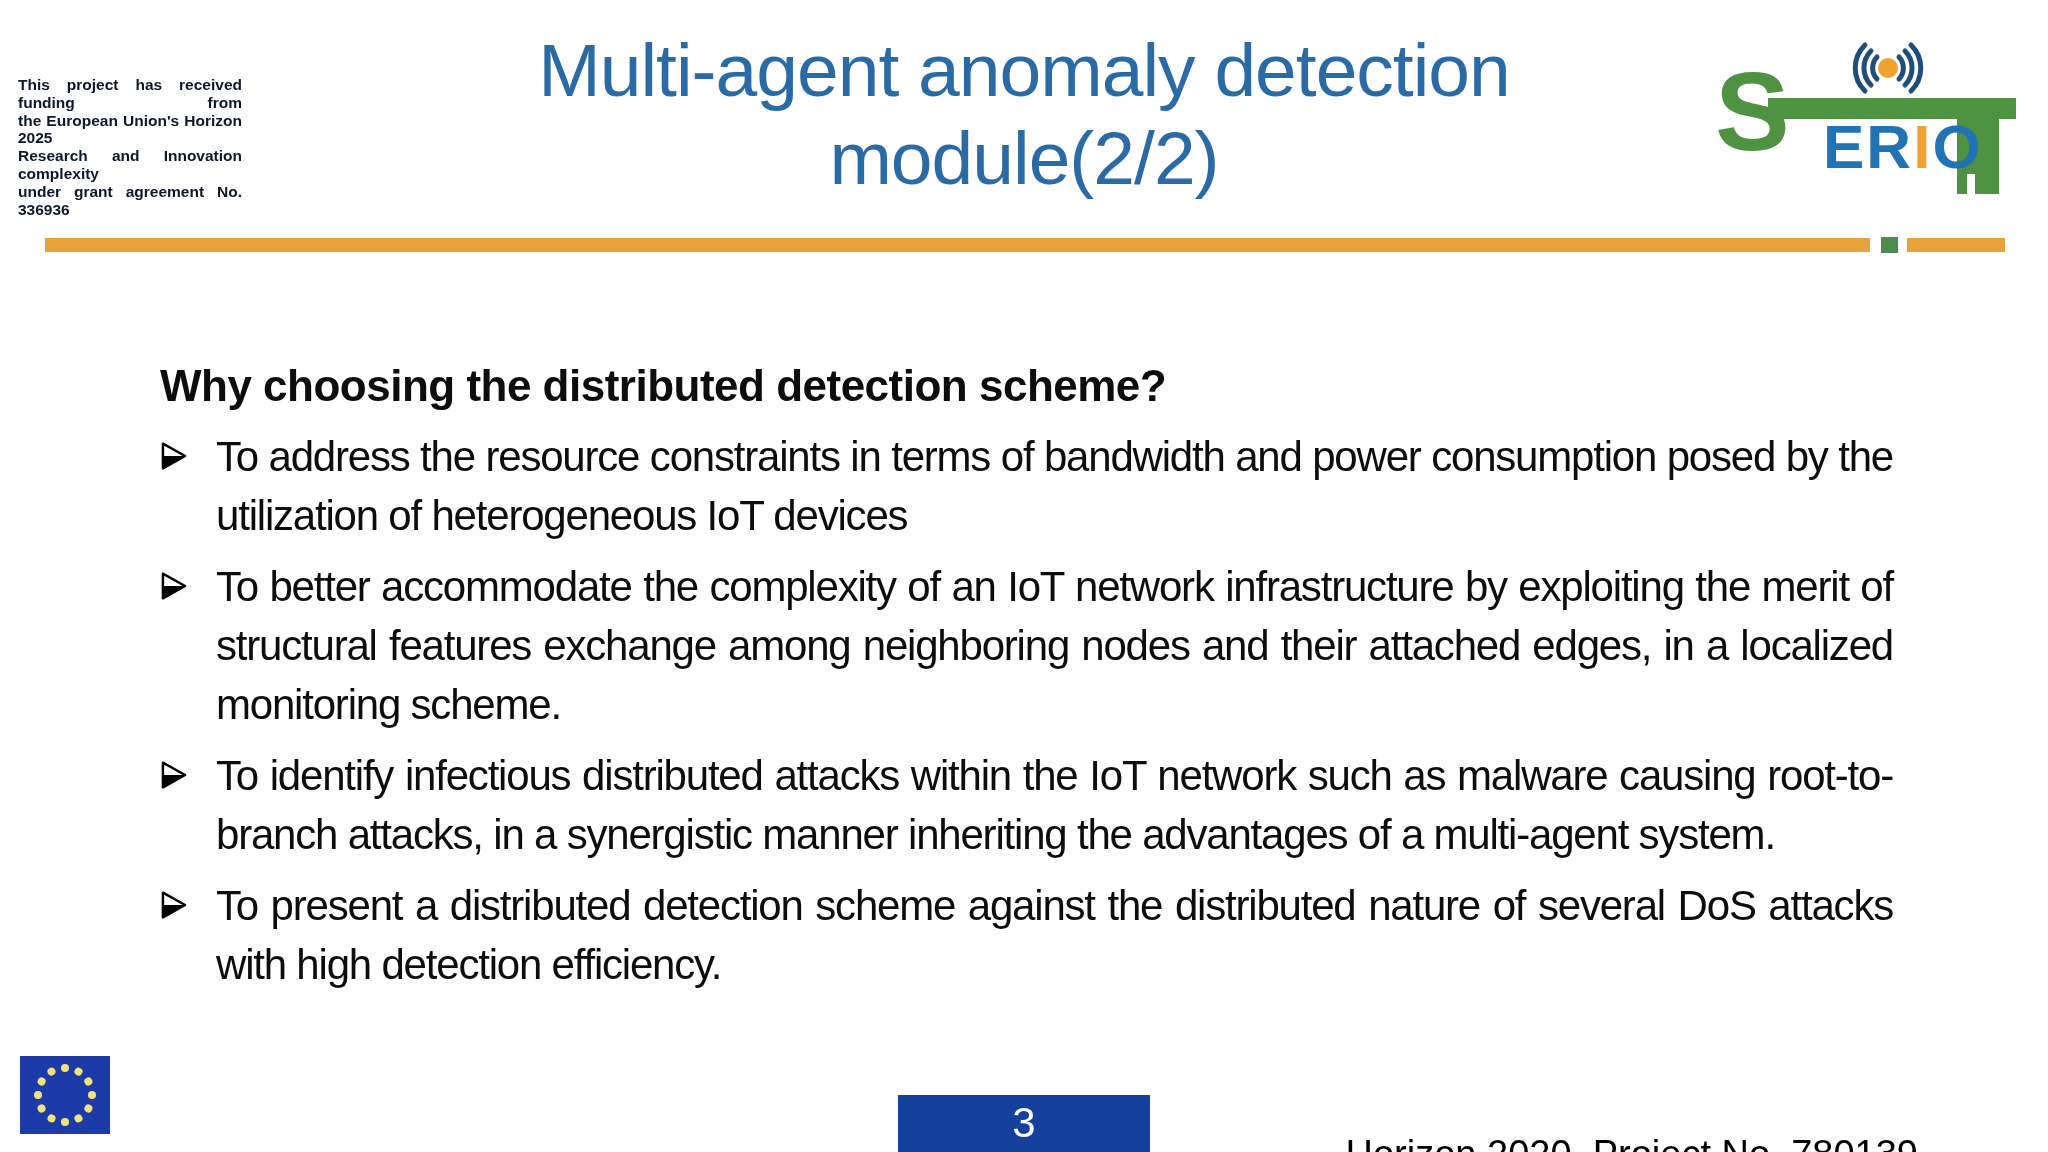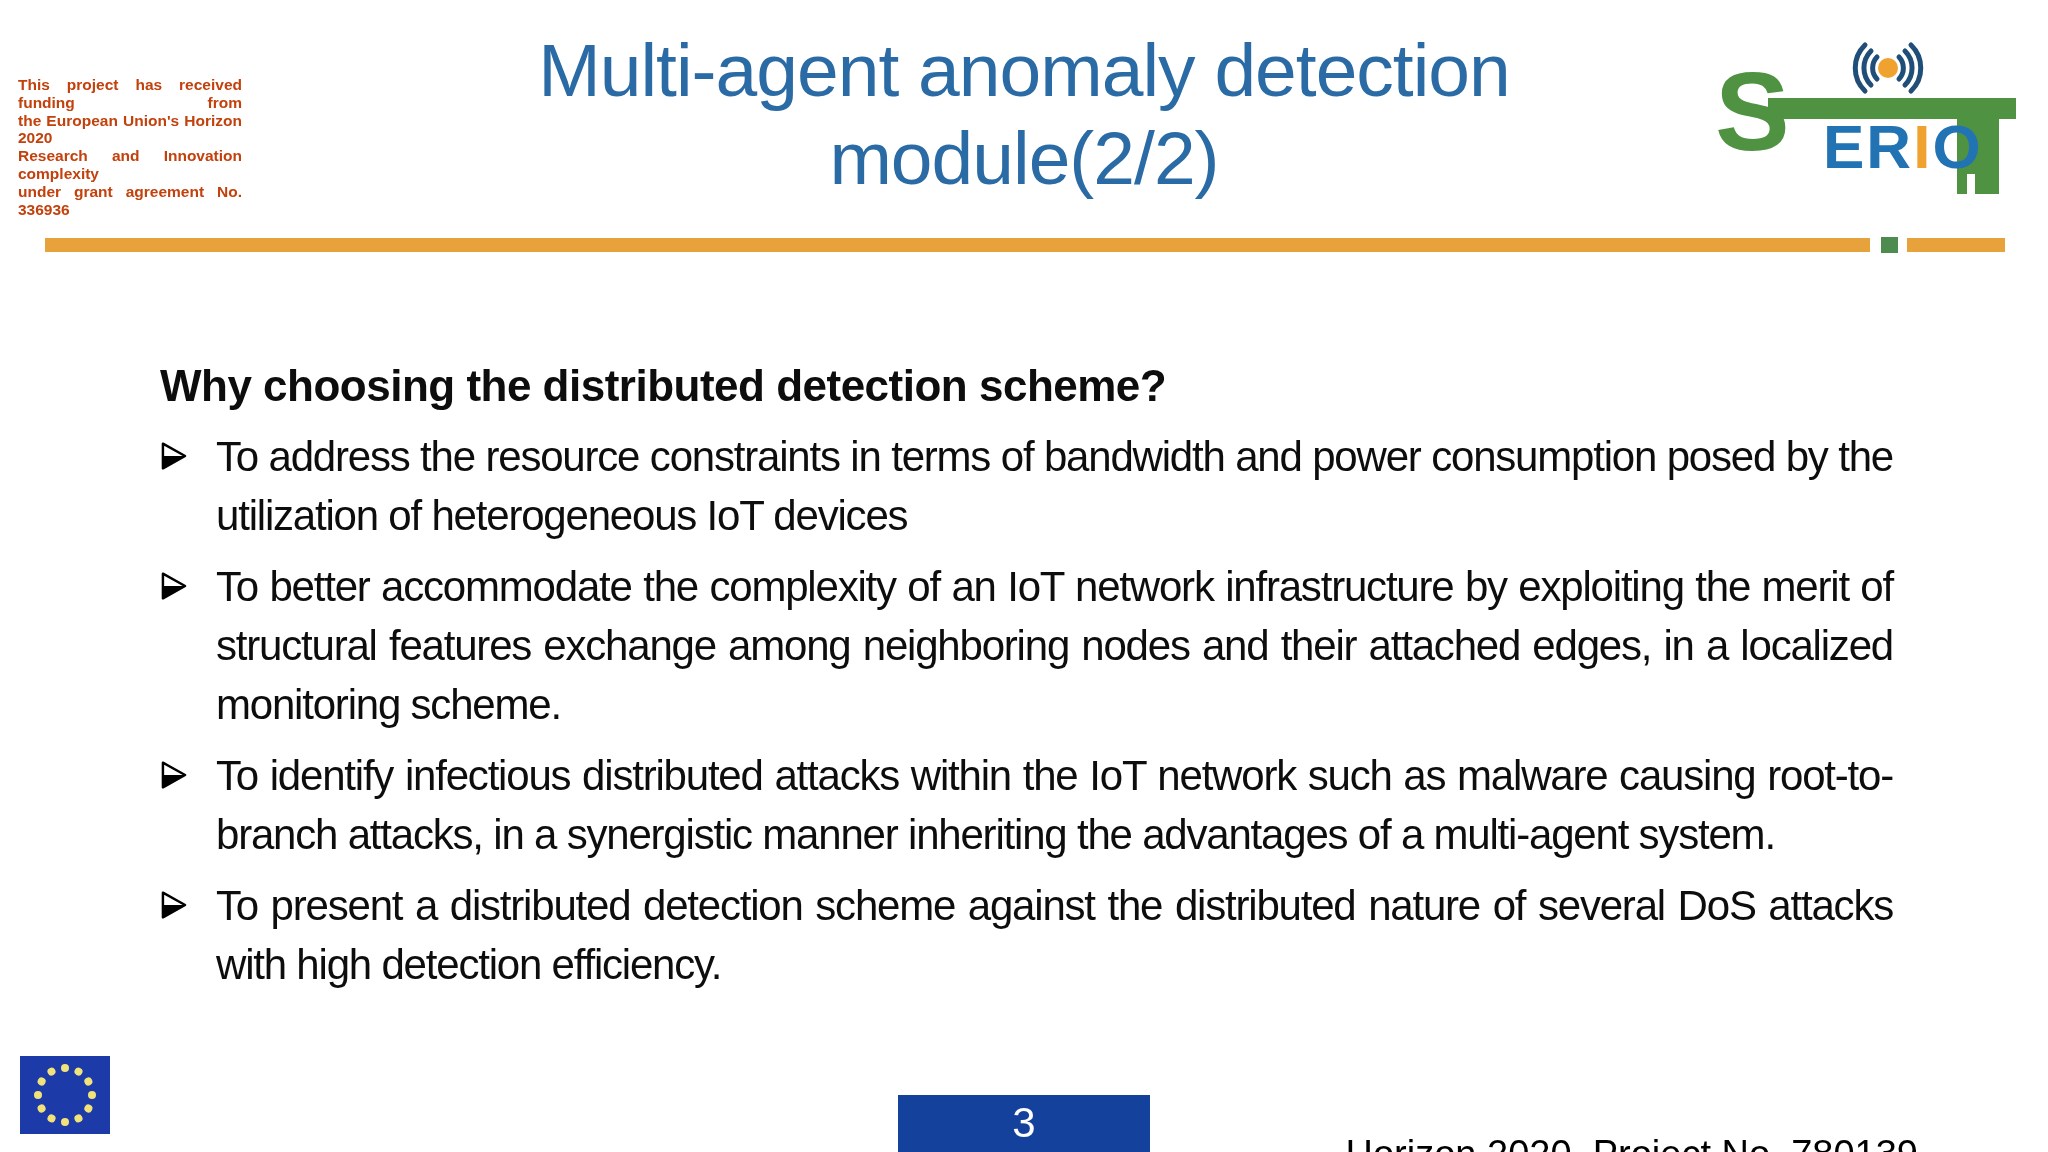--- a/index.html
+++ b/index.html
@@ -10,21 +10,21 @@
     background: #ffffff;
     overflow: hidden;
     font-family: "Liberation Sans", sans-serif;
   }
 
   
   .funding {
     position: absolute;
     left: 18px; top: 76px;
     width: 224px;
-    color: #c2410c;
+    color: #0f172a;
     font-size: 15.5px;
     font-weight: 700;
     line-height: 17.8px;
   }
   .funding .fline { text-align: justify; text-align-last: justify; }
 
   
   .title {
     position: absolute;
     left: 280px; right: 280px; top: 26px;
@@ -136,21 +136,21 @@
     white-space: nowrap;
   }
 </style>
 </head>
 <body>
 
 <div class="slide">
 
   <div class="funding">
     <div class="fline">This project has received funding from</div>
-    <div class="fline">the European Union's Horizon 2020</div>
+    <div class="fline">the European Union's Horizon 2025</div>
     <div class="fline">Research and Innovation complexity</div>
     <div class="fline">under grant agreement No. 336936</div>
   </div>
 
   <h1 class="title" style="margin:0; font-weight:400;">
     <span>Multi-agent anomaly detection</span>
     <span>module(2/2)</span>
   </h1>
 
   <div class="logo">

